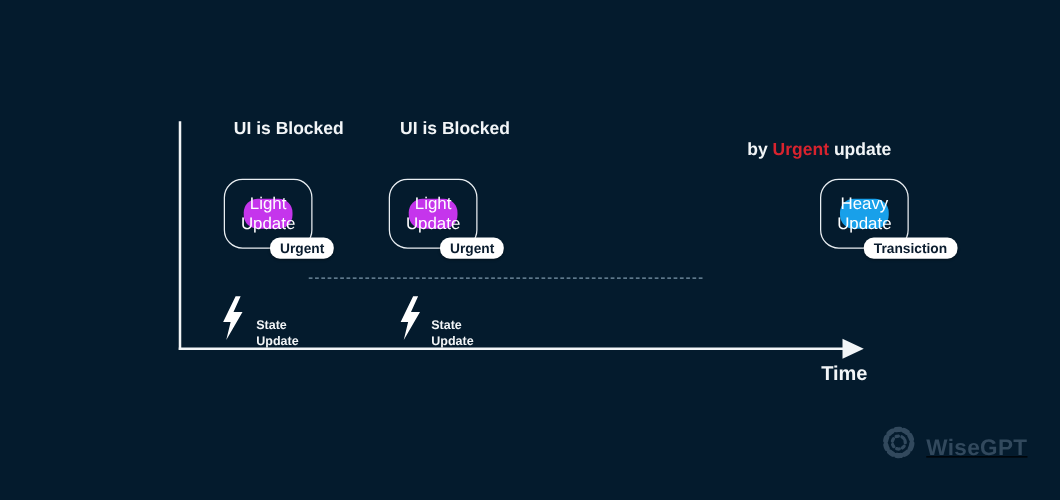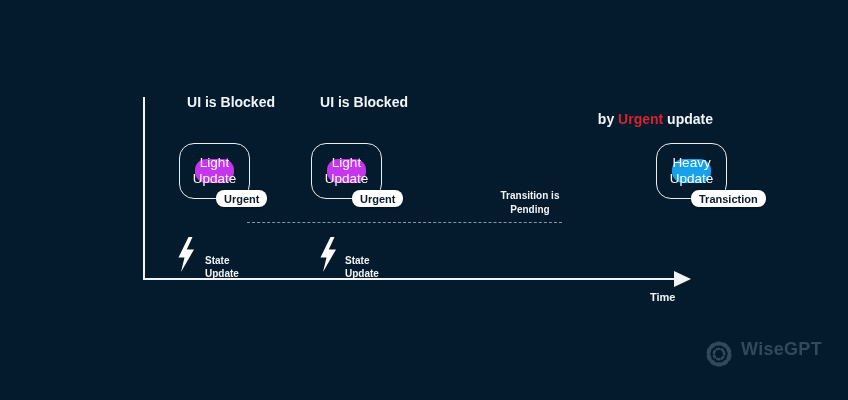--- a/index.html
+++ b/index.html
@@ -13,21 +13,21 @@
   
   .axis-v{position:absolute;left:143px;top:97px;width:2px;height:183px;background:var(--axis,#F2F5F7);}
   .axis-h{position:absolute;left:143px;top:278px;width:533px;height:2px;background:var(--axis,#F2F5F7);}
   .axis-arrow{
     position:absolute;left:674px;top:271px;width:0;height:0;
     border-left:17px solid var(--axis,#F2F5F7);
     border-top:8px solid transparent;border-bottom:8px solid transparent;
   }
   .time-label{
     position:absolute;left:650px;top:291px;width:44px;
-    color:var(--axis,#F2F5F7);font-size:11px;font-weight:700;text-align:left;
+    color:var(--axis,#F2F5F7);font-size:16px;font-weight:700;text-align:right;
   }
   
   .gtitle{
     position:absolute;top:94px;color:#F2F5F7;
     font-size:14px;font-weight:600;text-align:right;line-height:16.5px;
   }
   .t1{left:155px;width:120px;}
   .t2{left:288px;width:120px;}
   .t3{left:553px;width:160px;}
   .hl-red{color:var(--urgent_red,#D8232E);}
@@ -71,21 +71,21 @@
   
   .pending{
     position:absolute;left:478px;top:189px;width:104px;text-align:center;
     color:#F2F5F7;font-size:10px;font-weight:600;line-height:1.35;
   }
   .dashed{
     position:absolute;left:247px;top:222px;width:315px;height:0;
     border-top:1.5px dashed var(--dashed_line,#7E99AC);
   }
   
-  .logo{position:absolute;left:704px;top:339px;display:flex;align-items:flex-start;}
+  .logo{position:absolute;left:704px;top:339px;display:flex;align-items:flex-end;text-decoration:underline;}
   .logo-text{
     margin-left:7px;color:var(--logo,#32495D);
     font-size:18px;font-weight:700;letter-spacing:.3px;
   }
 </style>
 </head>
 <body>
 
 <div class="stage">
 
@@ -115,22 +115,20 @@
 Update</span>
     </div>
     <div class="badge b2">Urgent</div>
   </div>
   <svg class="bolt bolt2" viewBox="0 0 20 37">
     <path d="M12.5 1 L2.5 21.5 L8.5 21.5 L5 36 L18 13.5 L10.8 13.5 L16.5 1 Z" fill="#FFFFFF"></path>
   </svg>
   <div class="trig trig2 preline">State
 Update</div>
 
-  <div class="pending preline">Transition is
-Pending</div>
   <div class="dashed"></div>
 
   <div class="gtitle t3">
     <br>
     <span>by </span><span class="hl-red">Urgent</span><span> update</span>
   </div>
   <div class="node n3">
     <div class="fill fill-blue">
       <span class="preline">Heavy
 Update</span>

